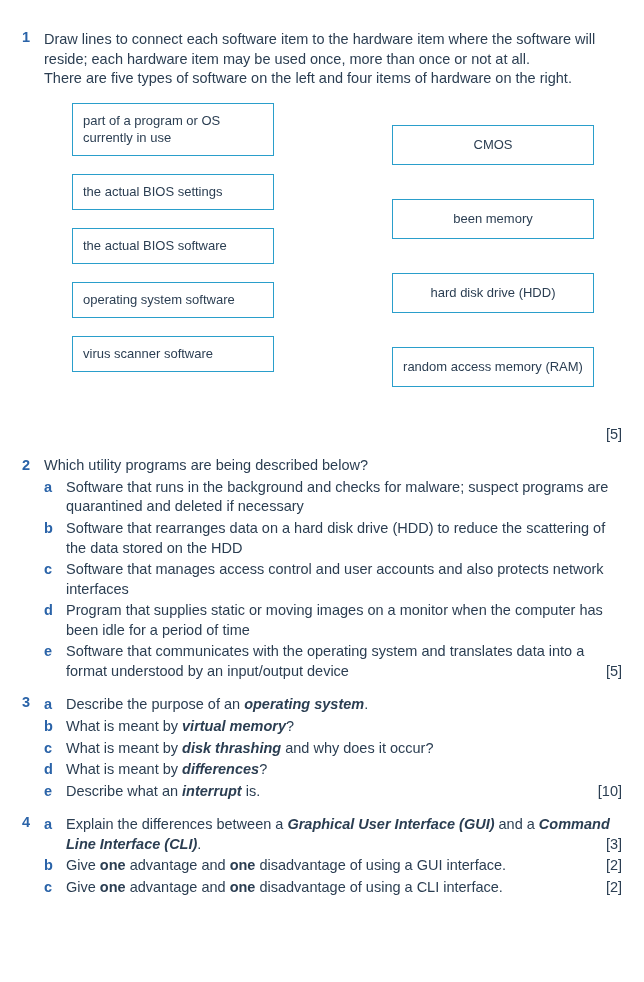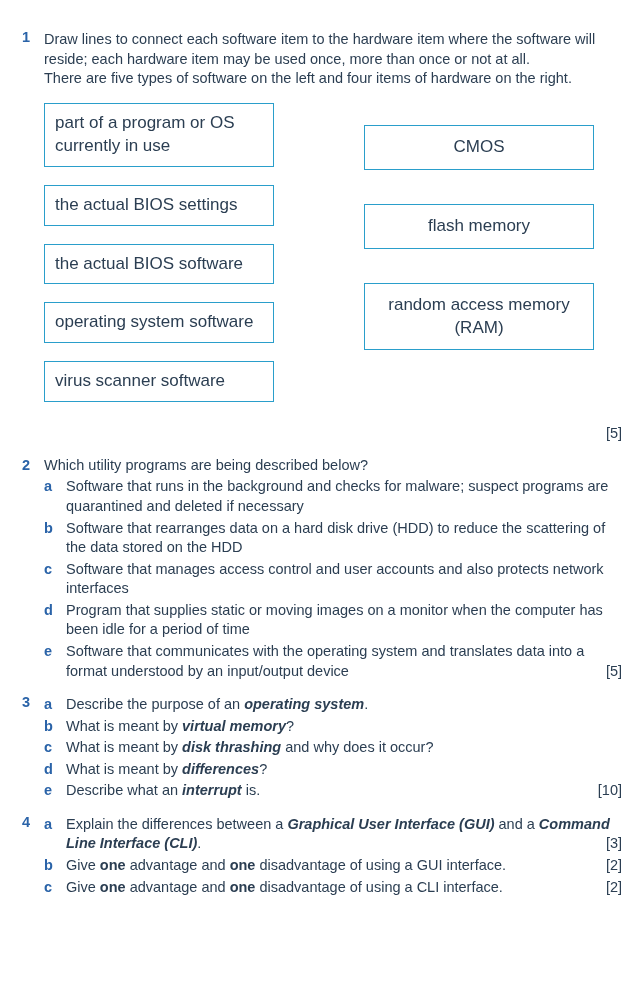--- a/index.html
+++ b/index.html
@@ -68,25 +68,26 @@
     margin-right: 90px;
   }
   .right-col {
     width: 230px;
     padding-top: 22px;
   }
   .box {
     border: 1px solid #2a9ecb;
     padding: 8px 10px;
     margin-bottom: 18px;
-    font-size: 17px;
+    font-size: 13px;
     color: #2b3e52;
     min-height: 18px;
     display: flex;
     align-items: center;
+    margin-left: 28px;
   }
   .right-col .box {
     justify-content: center;
     text-align: center;
     margin-bottom: 34px;
     padding: 10px 0;
   }
   .bold-ital {
     font-weight: bold;
     font-style: italic;
@@ -113,21 +114,22 @@
     <div class="match-area">
       <div class="left-col">
         <div class="box">part of a program or OS currently in use</div>
         <div class="box">the actual BIOS settings</div>
         <div class="box">the actual BIOS software</div>
         <div class="box">operating system software</div>
         <div class="box">virus scanner software</div>
       </div>
       <div class="right-col">
         <div class="box">CMOS</div>
-        <div class="box">flash memory</div>
+        <div class="box">been memory</div>
+        <div class="box">hard disk drive (HDD)</div>
         <div class="box">random access memory (RAM)</div>
       </div>
     </div>
     <div class="marks">[5]</div>
   </div>
 </div>
 
 <div class="q-block">
   <div class="num-col"><span class="qnum">2</span></div>
   <div class="body-col">

